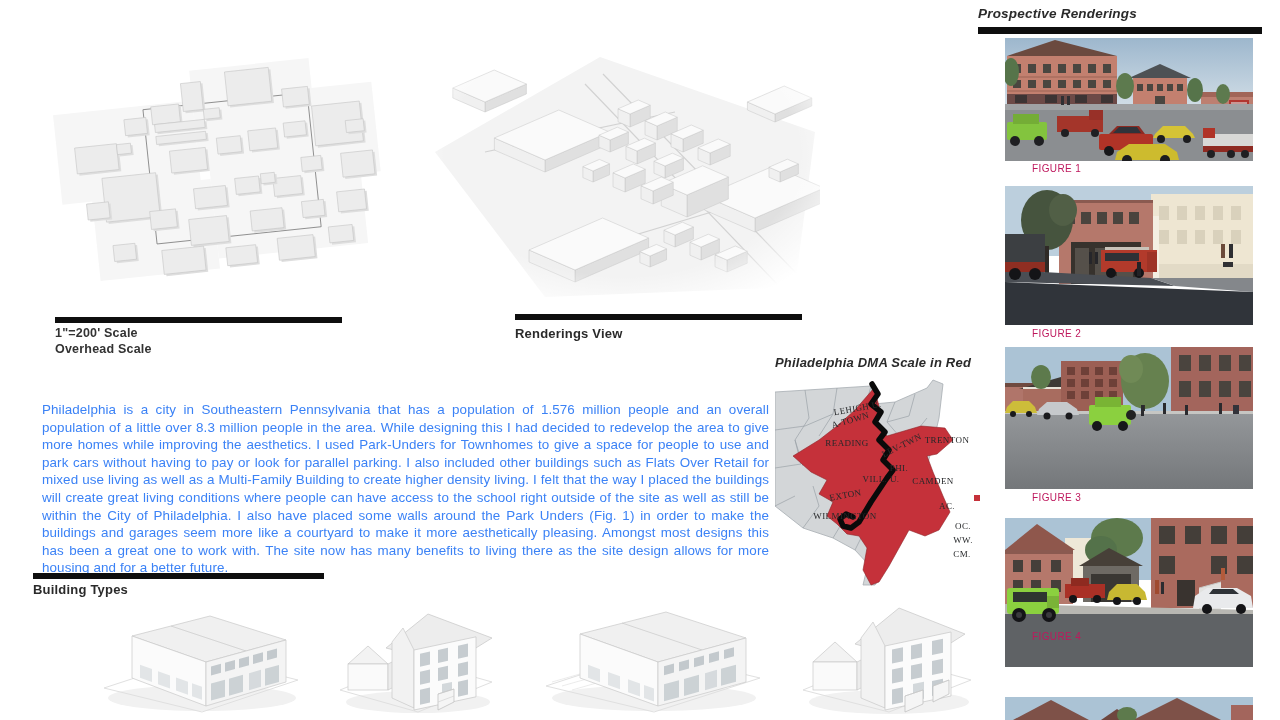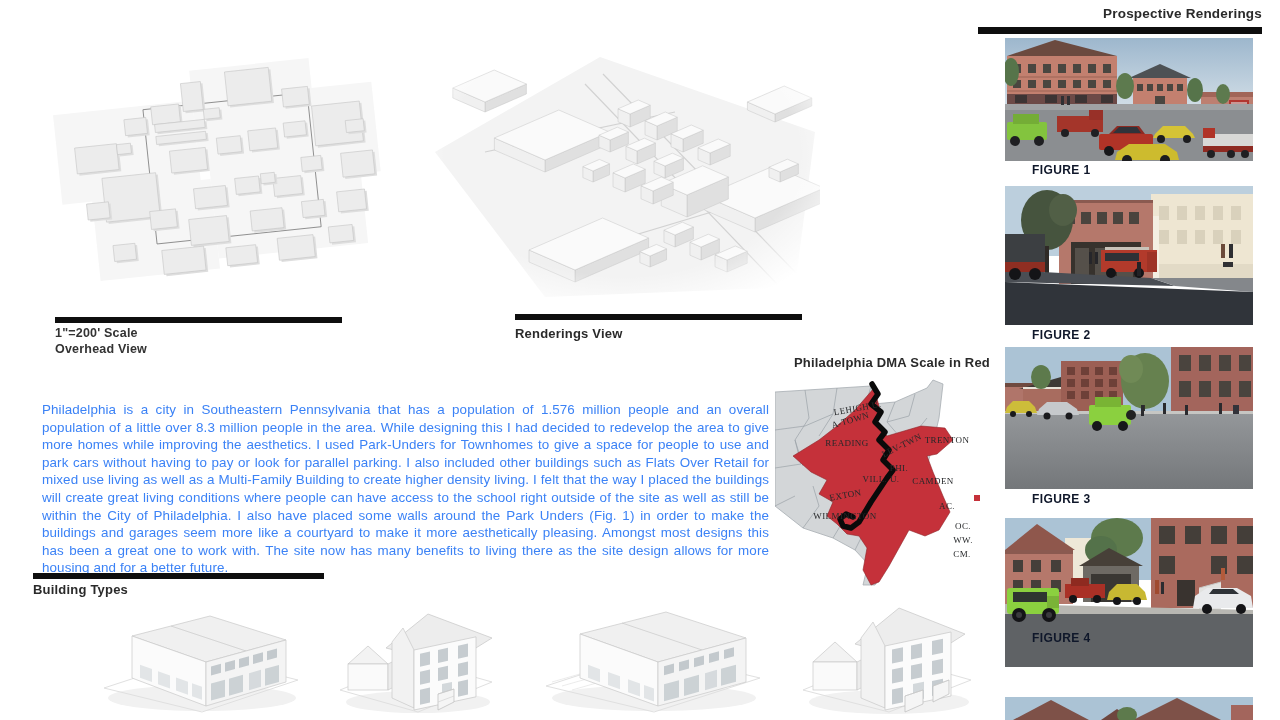--- a/index.html
+++ b/index.html
@@ -1,23 +1,23 @@
 <!DOCTYPE html>
 <html><head>
 <meta charset="utf-8">
 <style>
   html,body{margin:0;padding:0;background:#ffffff;}
   #page{position:relative;width:1280px;height:720px;overflow:hidden;background:#ffffff;
         font-family:"Liberation Sans",sans-serif;}
   .abs{position:absolute;}
   .bar{position:absolute;height:6px;background:#0e0e0e;}
   .h{font-weight:bold;color:#2a2a2a;font-size:13px;letter-spacing:.2px;}
-  .center{text-align:right;}
+  .center{text-align:left;font-style:italic;}
   #overhead-labels{font-weight:bold;color:#333;font-size:12.5px;line-height:15.5px;letter-spacing:.2px;}
-  .fig-label{position:absolute;font-weight:bold;color:#0f172a;font-size:12px;letter-spacing:.4px;}
+  .fig-label{position:absolute;font-weight:normal;color:#be185d;font-size:10px;letter-spacing:.4px;}
   #para{position:absolute;left:42px;top:401px;width:727px;font-size:13.4px;line-height:17.6px;
         color:#3b82f6;text-align:justify;letter-spacing:.1px;}
   svg{display:block;}
   .figimg{position:absolute;width:248px;overflow:hidden;}
 </style>
 </head>
 <body>
 
 <div id="page">
 
@@ -97,21 +97,21 @@
           <rect x="112" y="82" width="50" height="8" fill="#dedede"></rect>
           <rect x="110" y="80" width="50" height="8" fill="#ececec" stroke="#c6c6c6" stroke-width="0.6"></rect>
           <rect x="112" y="94" width="50" height="8" fill="#dedede"></rect>
           <rect x="110" y="92" width="50" height="8" fill="#ececec" stroke="#c6c6c6" stroke-width="0.6"></rect>
         </g>
       </svg>
   </div>
   <div class="bar" style="left:55px;top:317px;width:287px;"></div>
   <div class="abs" id="overhead-labels" style="left:55px;top:326px;">
     <div>1"=200' Scale</div>
-    <div>Overhead View</div>
+    <div>Overhead Scale</div>
   </div>
 
   <div class="abs" style="left:425px;top:32px;">
     <svg id="axo-svg" width="395" height="272" viewBox="0 0 395 272">
       <defs>
         <radialGradient id="fade" cx="50%" cy="45%" r="62%">
           <stop offset="72%" stop-color="#ffffff" stop-opacity="0"></stop>
           <stop offset="100%" stop-color="#ffffff" stop-opacity="1"></stop>
         </radialGradient>
       </defs>

